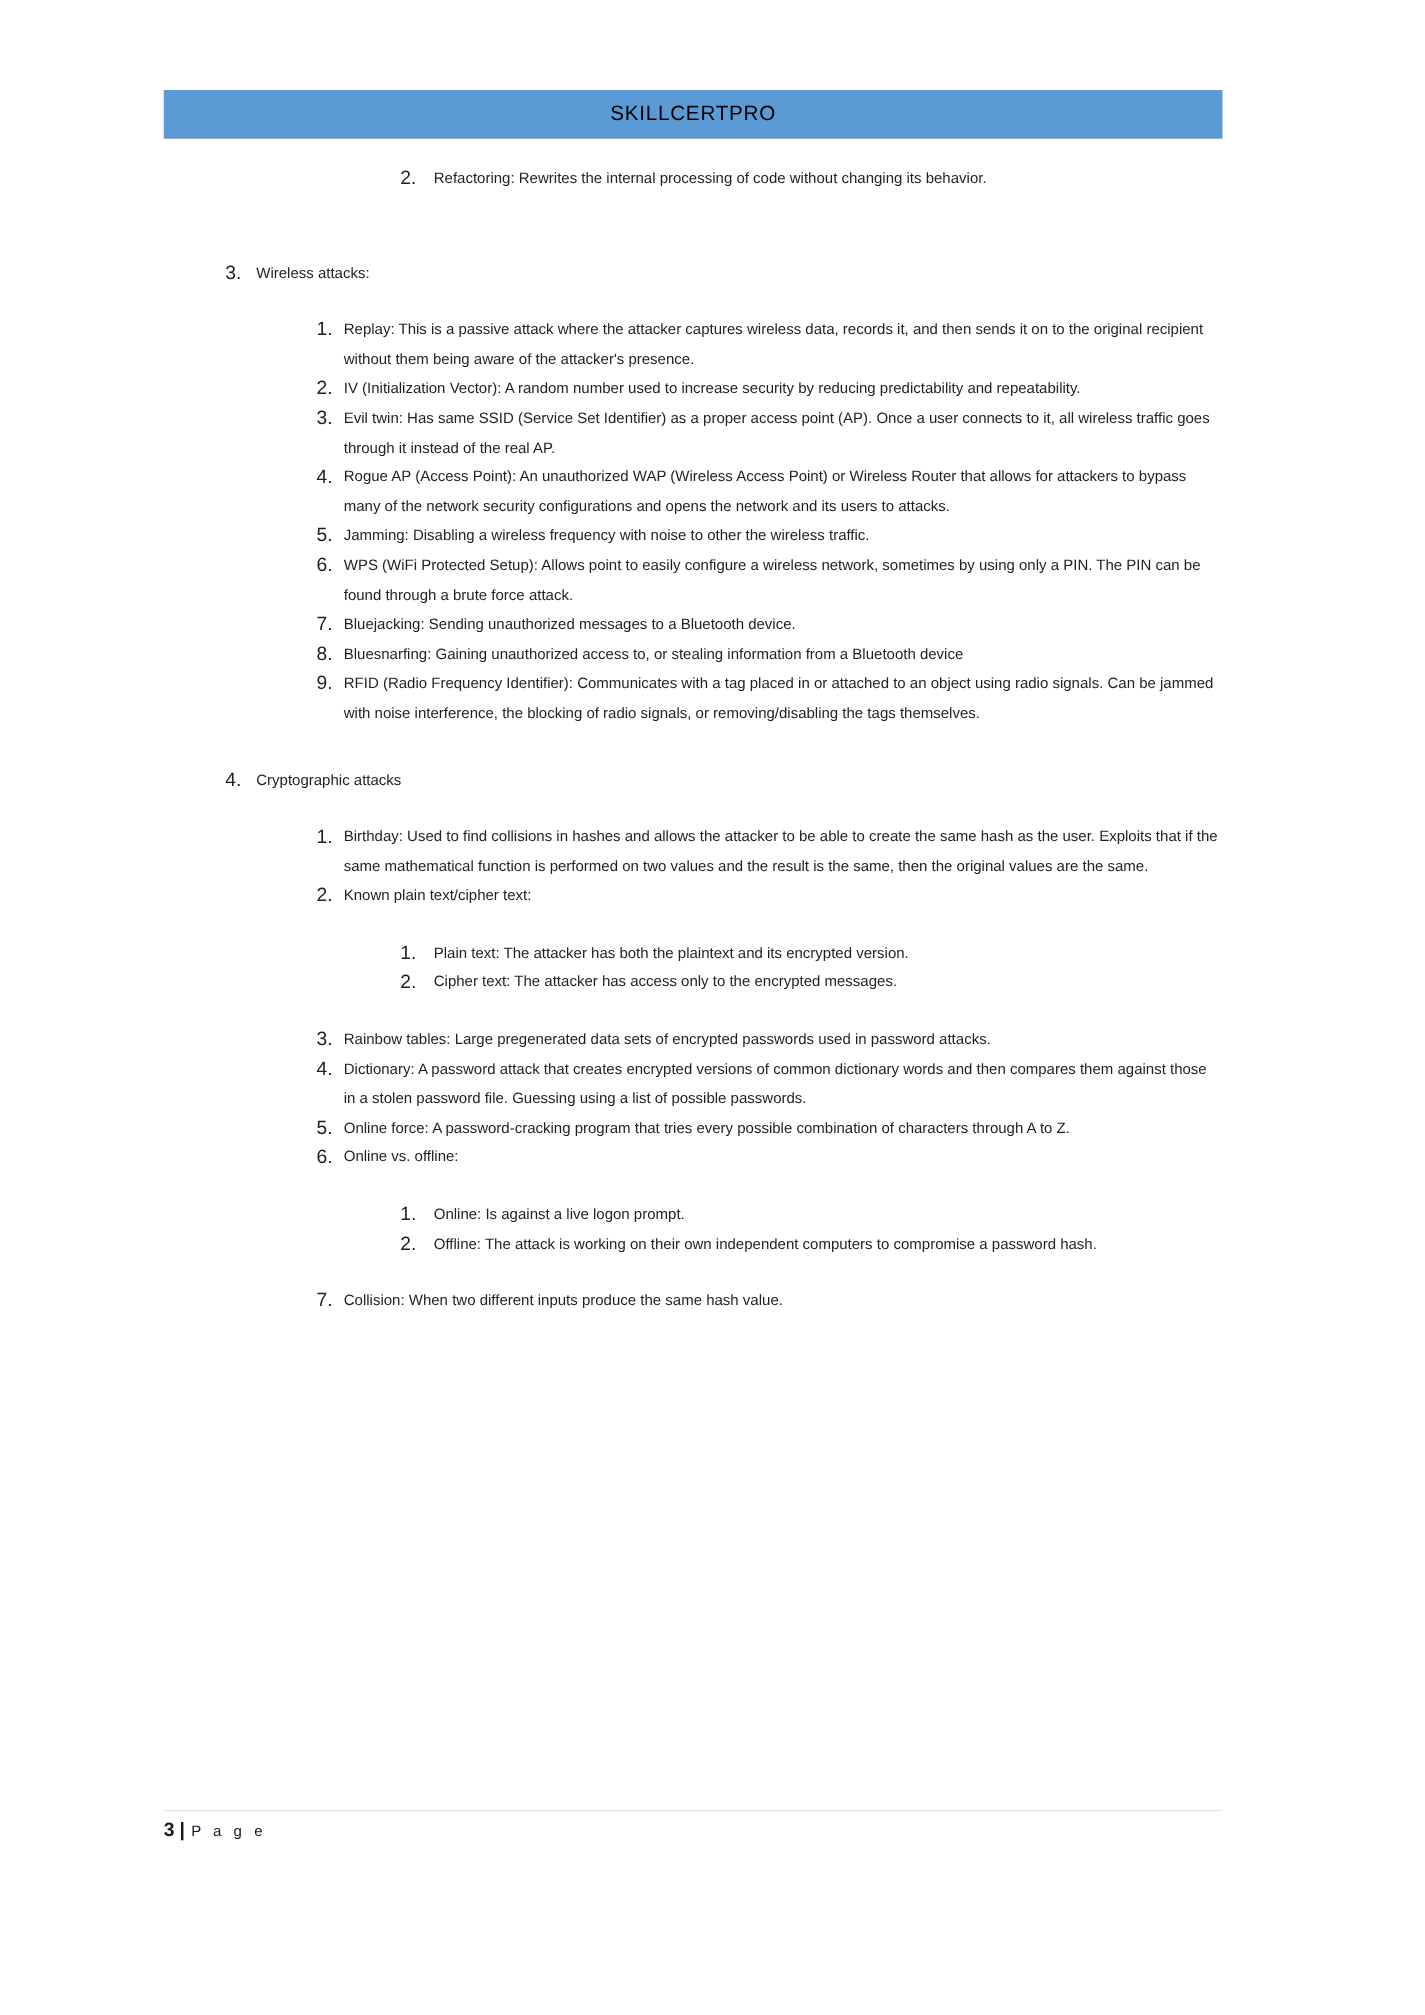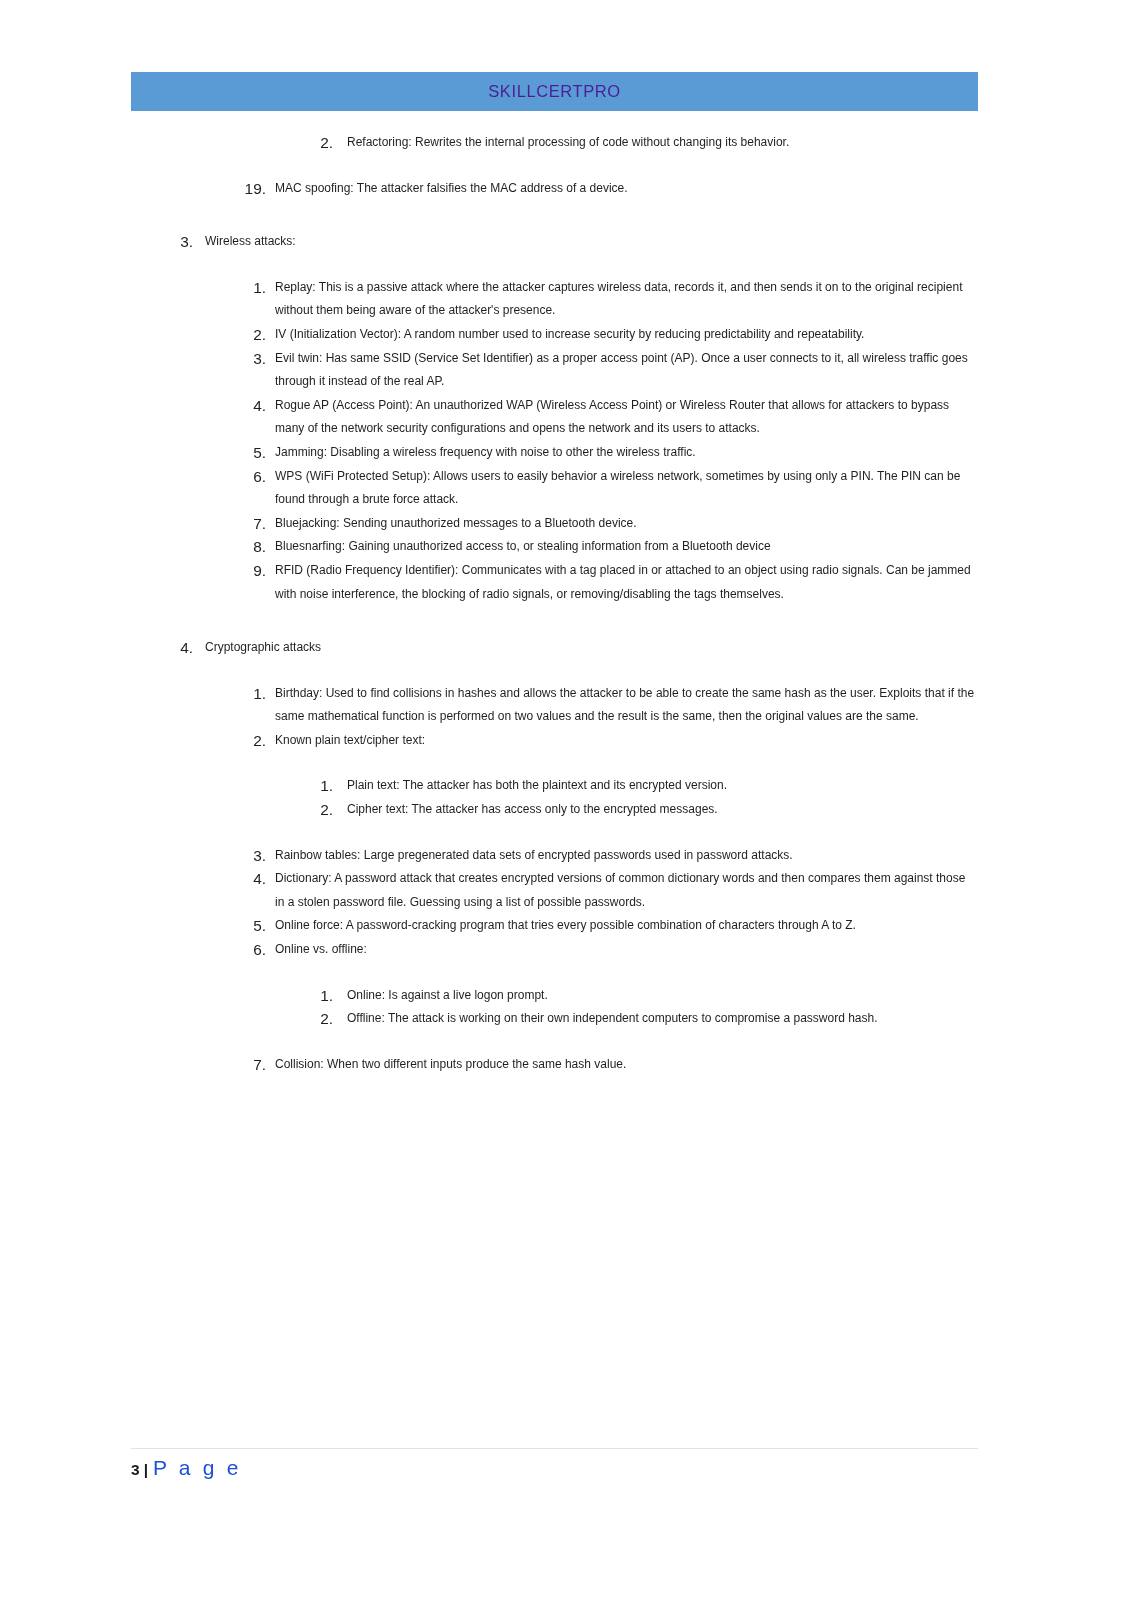--- a/index.html
+++ b/index.html
@@ -30,21 +30,21 @@
     left: 131px;
     top: 72px;
     width: 847px;
     height: 39px;
     background: #5b9bd5;
     display: flex;
     align-items: center;
     justify-content: center;
   }
   .header-title {
-    color: #4c1d95;
+    color: #000000;
     font-size: 16.5px;
     letter-spacing: 0.6px;
     font-weight: 400;
     font-family: "Liberation Sans", sans-serif;
   }
 
   
   .content {
     position: absolute;
     left: 131px;
@@ -115,47 +115,43 @@
     color: #1a1a1a;
     font-size: 15.5px;
   }
   .footer .pg-sep {
     font-weight: bold;
     color: #1a1a1a;
     font-size: 15.5px;
     margin: 0 5px 0 4px;
   }
   .footer .pg-word {
-    color: #1d4ed8;
+    color: #0f172a;
     letter-spacing: 3.2px;
-    font-size: 21px;
+    font-size: 12px;
   }
 </style>
 </head>
 <body>
 
 <div class="page">
 
   <div class="header-band">
     <span class="header-title">SKILLCERTPRO</span>
   </div>
 
   <div class="content">
 
     <div class="li lvl3">
       <span class="num">2.</span>
       <span class="txt">Refactoring: Rewrites the internal processing of code without changing its behavior.</span>
     </div>
 
     <div class="gap-md"></div>
 
-    <div class="li lvl1b">
-      <span class="num">19.</span>
-      <span class="txt">MAC spoofing: The attacker falsifies the MAC address of a device.</span>
-    </div>
 
     <div class="gap-lg"></div>
 
     <div class="li lvl1">
       <span class="num">3.</span>
       <span class="txt">Wireless attacks:</span>
     </div>
 
     <div class="gap-md"></div>
 
@@ -174,21 +170,21 @@
     <div class="li lvl2">
       <span class="num">4.</span>
       <span class="txt">Rogue AP (Access Point): An unauthorized WAP (Wireless Access Point) or Wireless Router that allows for attackers to bypass many of the network security configurations and opens the network and its users to attacks.</span>
     </div>
     <div class="li lvl2">
       <span class="num">5.</span>
       <span class="txt">Jamming: Disabling a wireless frequency with noise to other the wireless traffic.</span>
     </div>
     <div class="li lvl2">
       <span class="num">6.</span>
-      <span class="txt">WPS (WiFi Protected Setup): Allows users to easily behavior a wireless network, sometimes by using only a PIN. The PIN can be found through a brute force attack.</span>
+      <span class="txt">WPS (WiFi Protected Setup): Allows point to easily configure a wireless network, sometimes by using only a PIN. The PIN can be found through a brute force attack.</span>
     </div>
     <div class="li lvl2">
       <span class="num">7.</span>
       <span class="txt">Bluejacking: Sending unauthorized messages to a Bluetooth device.</span>
     </div>
     <div class="li lvl2">
       <span class="num">8.</span>
       <span class="txt">Bluesnarfing: Gaining unauthorized access to, or stealing information from a Bluetooth device</span>
     </div>
     <div class="li lvl2">

